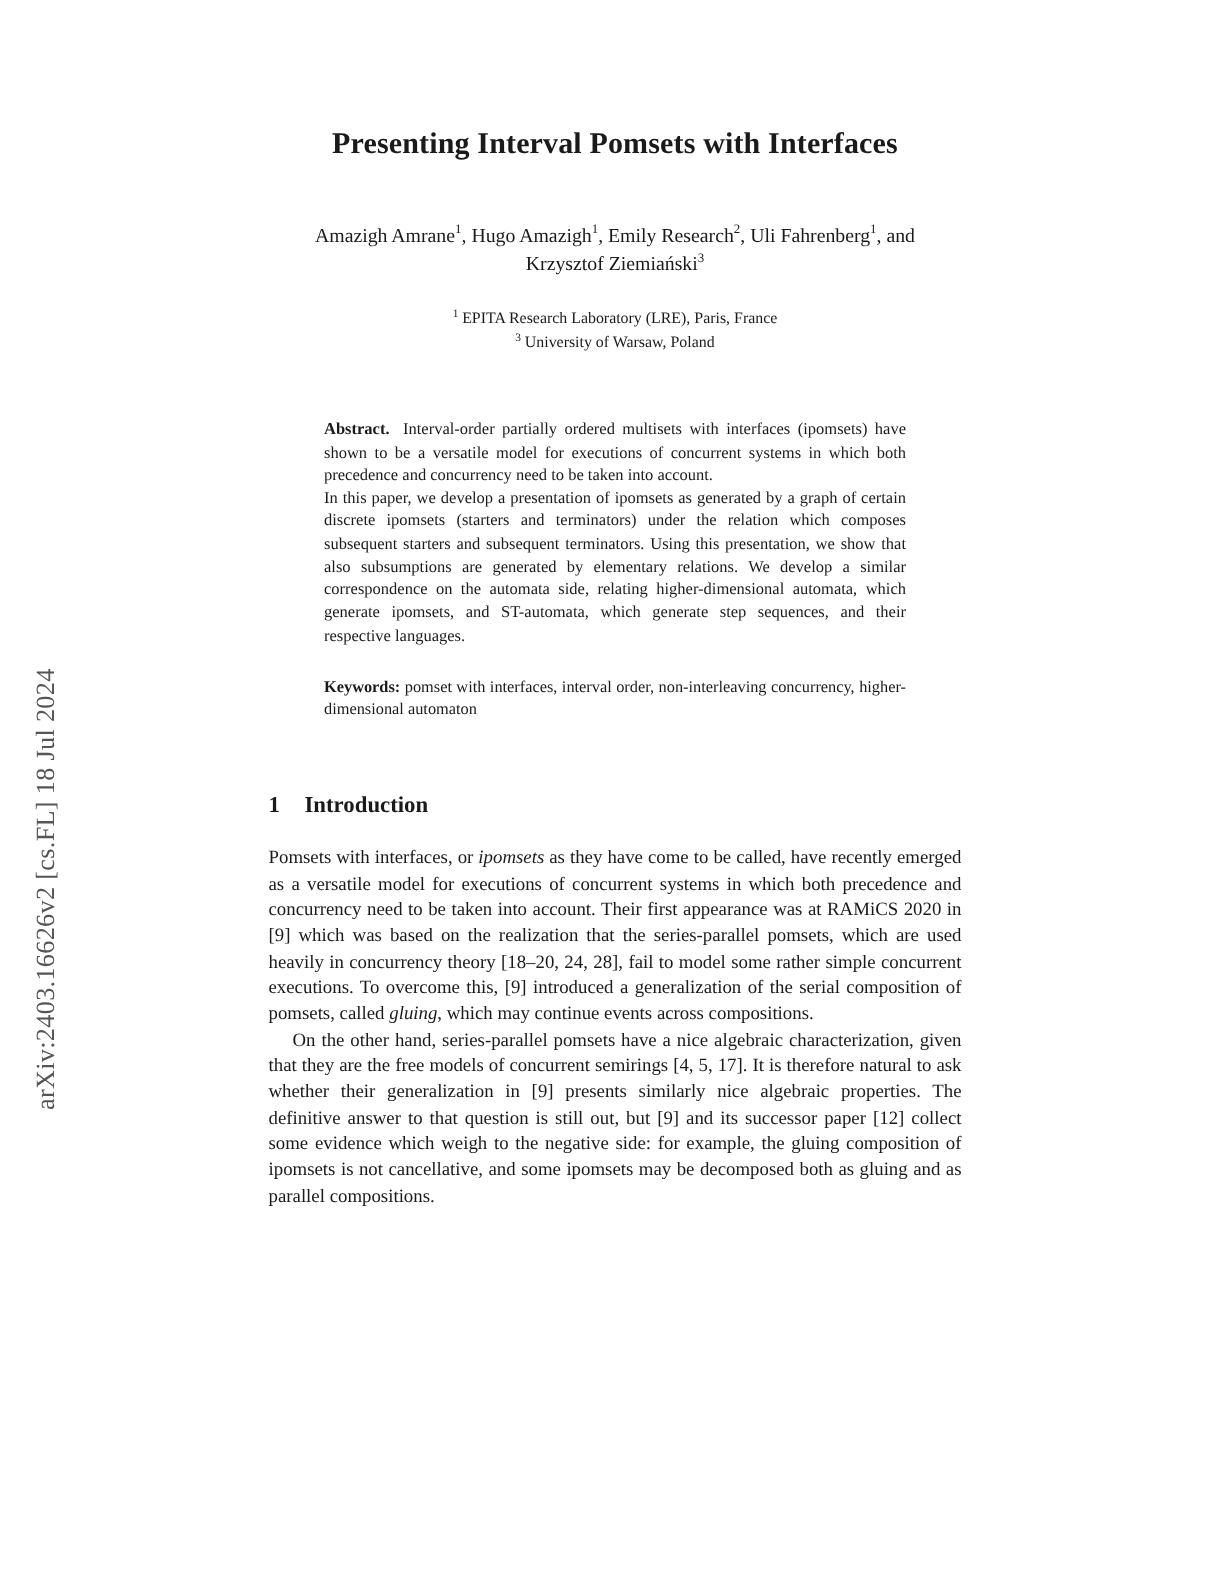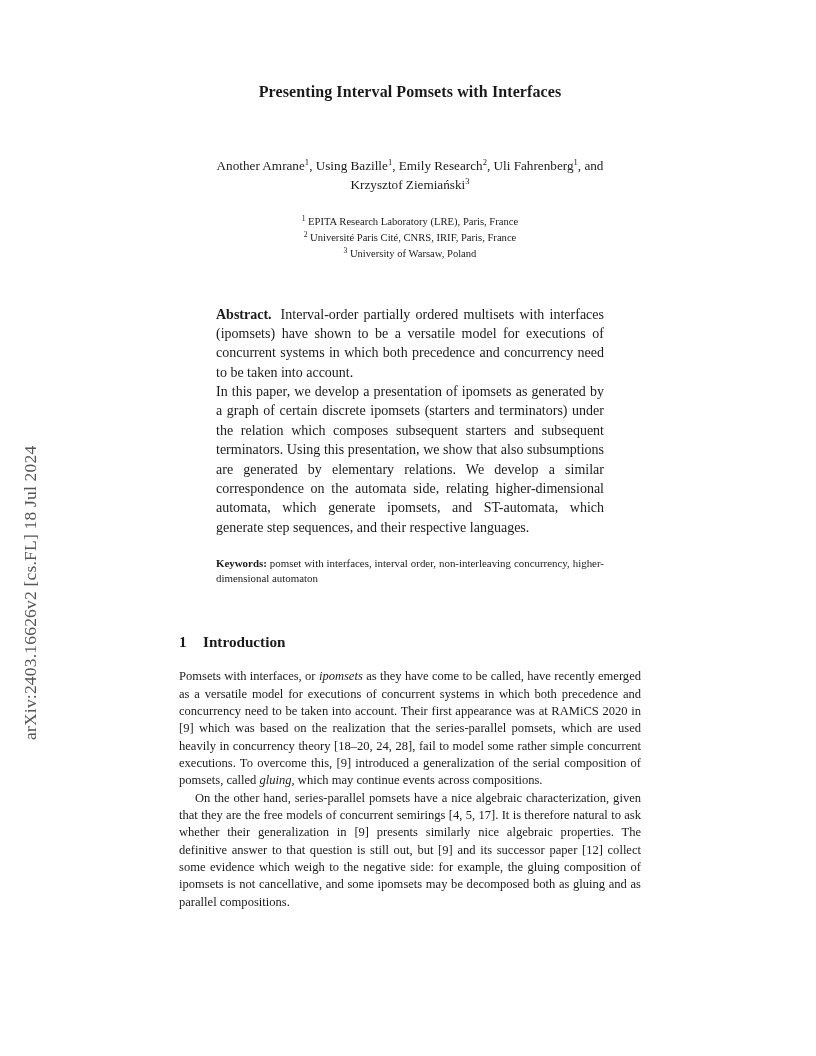--- a/index.html
+++ b/index.html
@@ -37,23 +37,23 @@
 
   
   .content {
     position: absolute;
     left: 179px;
     top: 0;
     width: 462px;
   }
 
   .doc-title {
-    margin: 16px;
-    padding-top: 66px;
-    font-size: 16px;
+    margin: 0;
+    padding-top: 84px;
+    font-size: 20px;
     font-weight: bold;
     text-align: center;
     letter-spacing: 0.1px;
     line-height: 1.25;
   }
 
   .authors {
     margin: 0;
     padding-top: 38px;
     font-size: 13.2px;
@@ -78,21 +78,21 @@
     vertical-align: super;
     line-height: 0;
     padding-right: 2.5px;
   }
 
   
   .abstract-block {
     margin: 0 0 0 37px;
     padding-top: 42px;
     width: 388px;
-    font-size: 14px;
+    font-size: 11px;
     line-height: 1.385;
     text-align: justify;
     text-justify: inter-word;
   }
   .abstract-block p {
     margin: 0;
   }
   .abstract-block .lead {
     font-weight: bold;
   }
@@ -149,31 +149,28 @@
 
 <div class="page">
 
   <div class="arxiv-stamp">arXiv:2403.16626v2  [cs.FL]  18 Jul 2024</div>
 
   <div class="content">
 
     <h1 class="doc-title">Presenting Interval Pomsets with Interfaces</h1>
 
     <div class="authors">
-      <span>Another Amrane</span><sup>1</sup><span>, </span><span>Using Bazille</span><sup>1</sup><span>, </span><span>Emily Research</span><sup>2</sup><span>, </span><span>Uli Fahrenberg</span><sup>1</sup><span>, and</span>
+      <span>Amazigh Amrane</span><sup>1</sup><span>, </span><span>Hugo Amazigh</span><sup>1</sup><span>, </span><span>Emily Research</span><sup>2</sup><span>, </span><span>Uli Fahrenberg</span><sup>1</sup><span>, and</span>
       <br>
       <span>Krzysztof Ziemiański</span><sup>3</sup>
     </div>
 
     <div class="affiliations">
       <div class="aff-line">
         <sup>1</sup><span>EPITA Research Laboratory (LRE), Paris, France</span>
-      </div>
-      <div class="aff-line">
-        <sup>2</sup><span>Université Paris Cité, CNRS, IRIF, Paris, France</span>
       </div>
       <div class="aff-line">
         <sup>3</sup><span>University of Warsaw, Poland</span>
       </div>
     </div>
 
     <div class="abstract-block">
       <p><span class="lead">Abstract.</span><span>Interval-order partially ordered multisets with interfaces (ipomsets) have shown to be a versatile model for executions of concurrent systems in which both precedence and concurrency need to be taken into account.</span></p>
       <p>In this paper, we develop a presentation of ipomsets as generated by a graph of certain discrete ipomsets (starters and terminators) under the relation which composes subsequent starters and subsequent terminators. Using this presentation, we show that also subsumptions are generated by elementary relations. We develop a similar correspondence on the automata side, relating higher-dimensional automata, which generate ipomsets, and ST-automata, which generate step sequences, and their respective languages.</p>
     </div>

